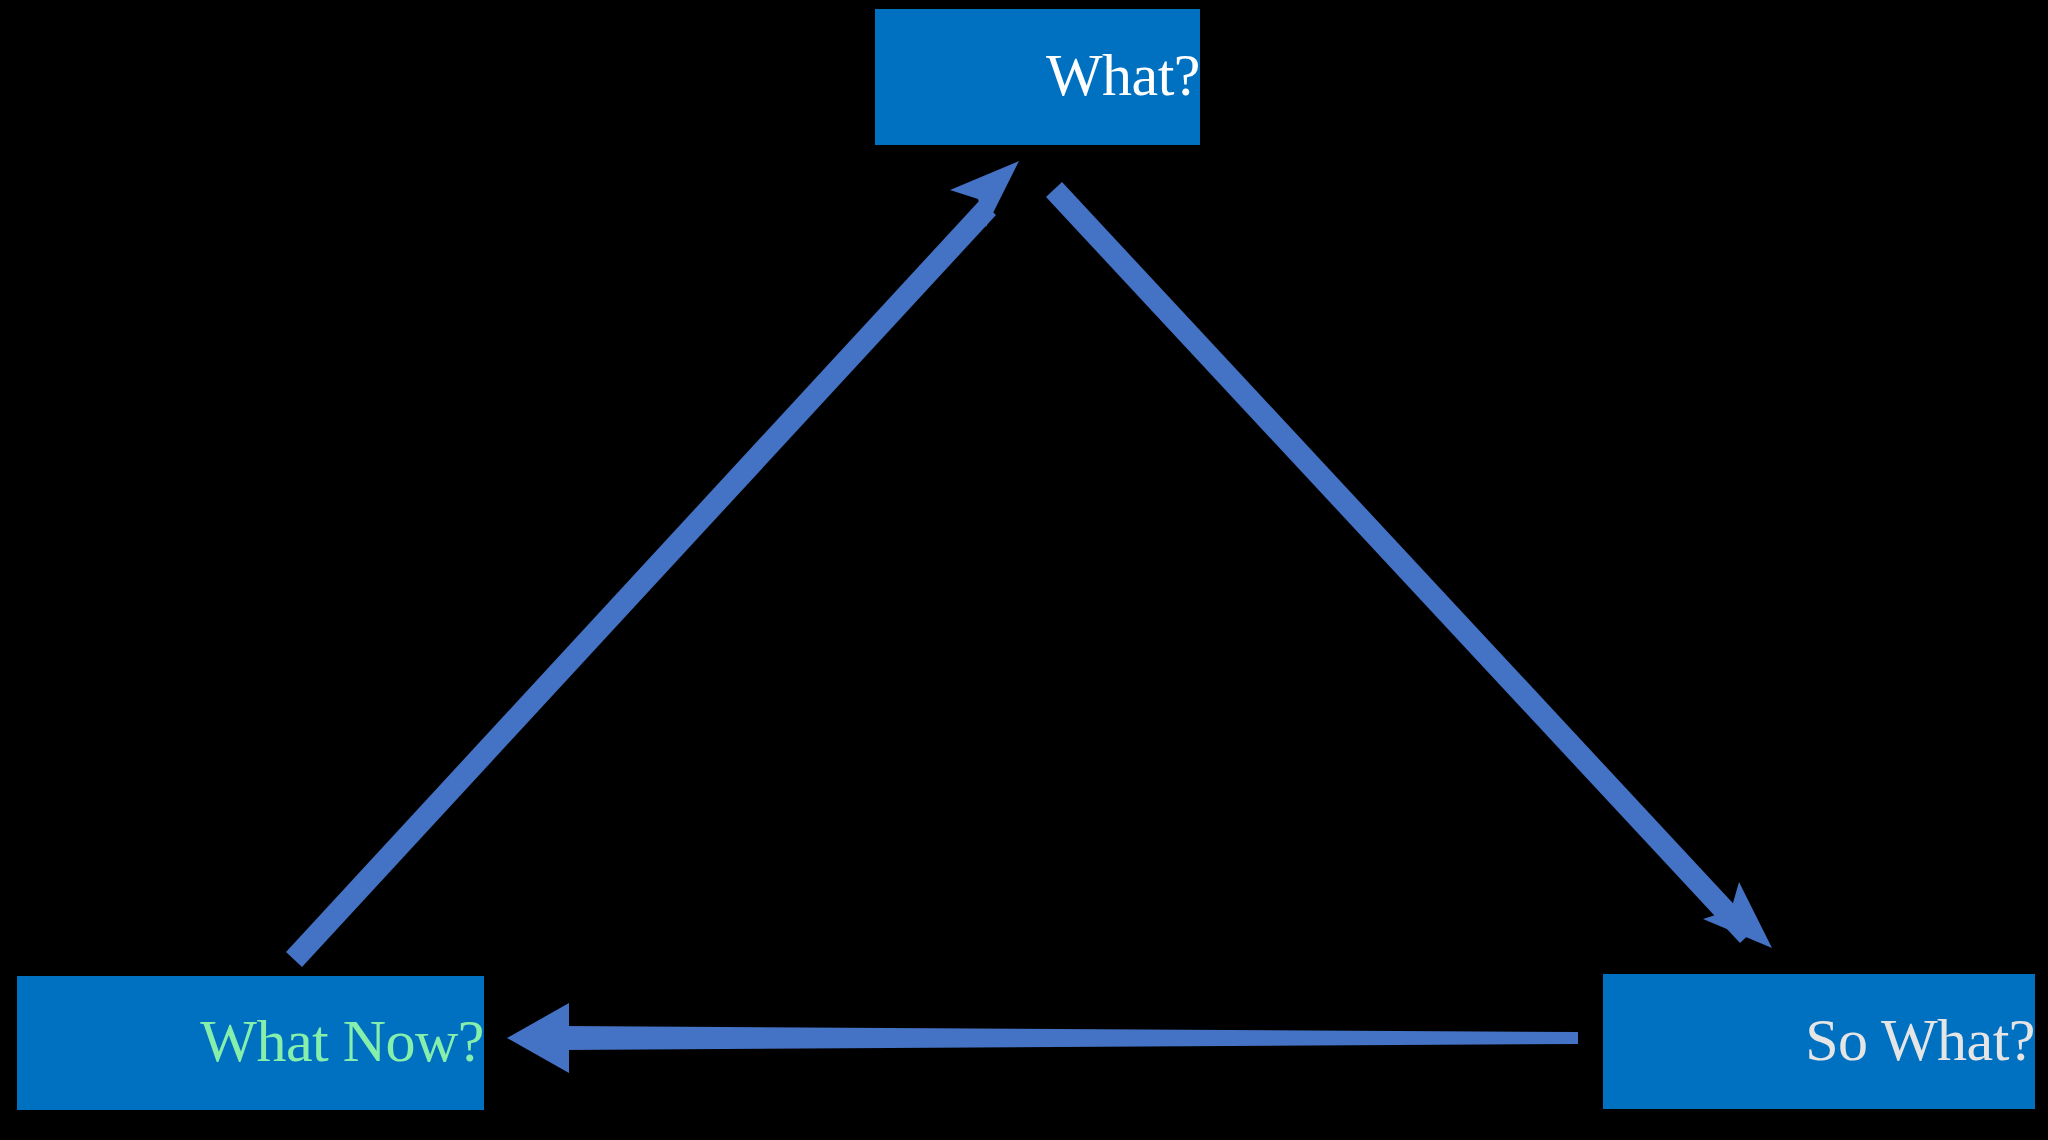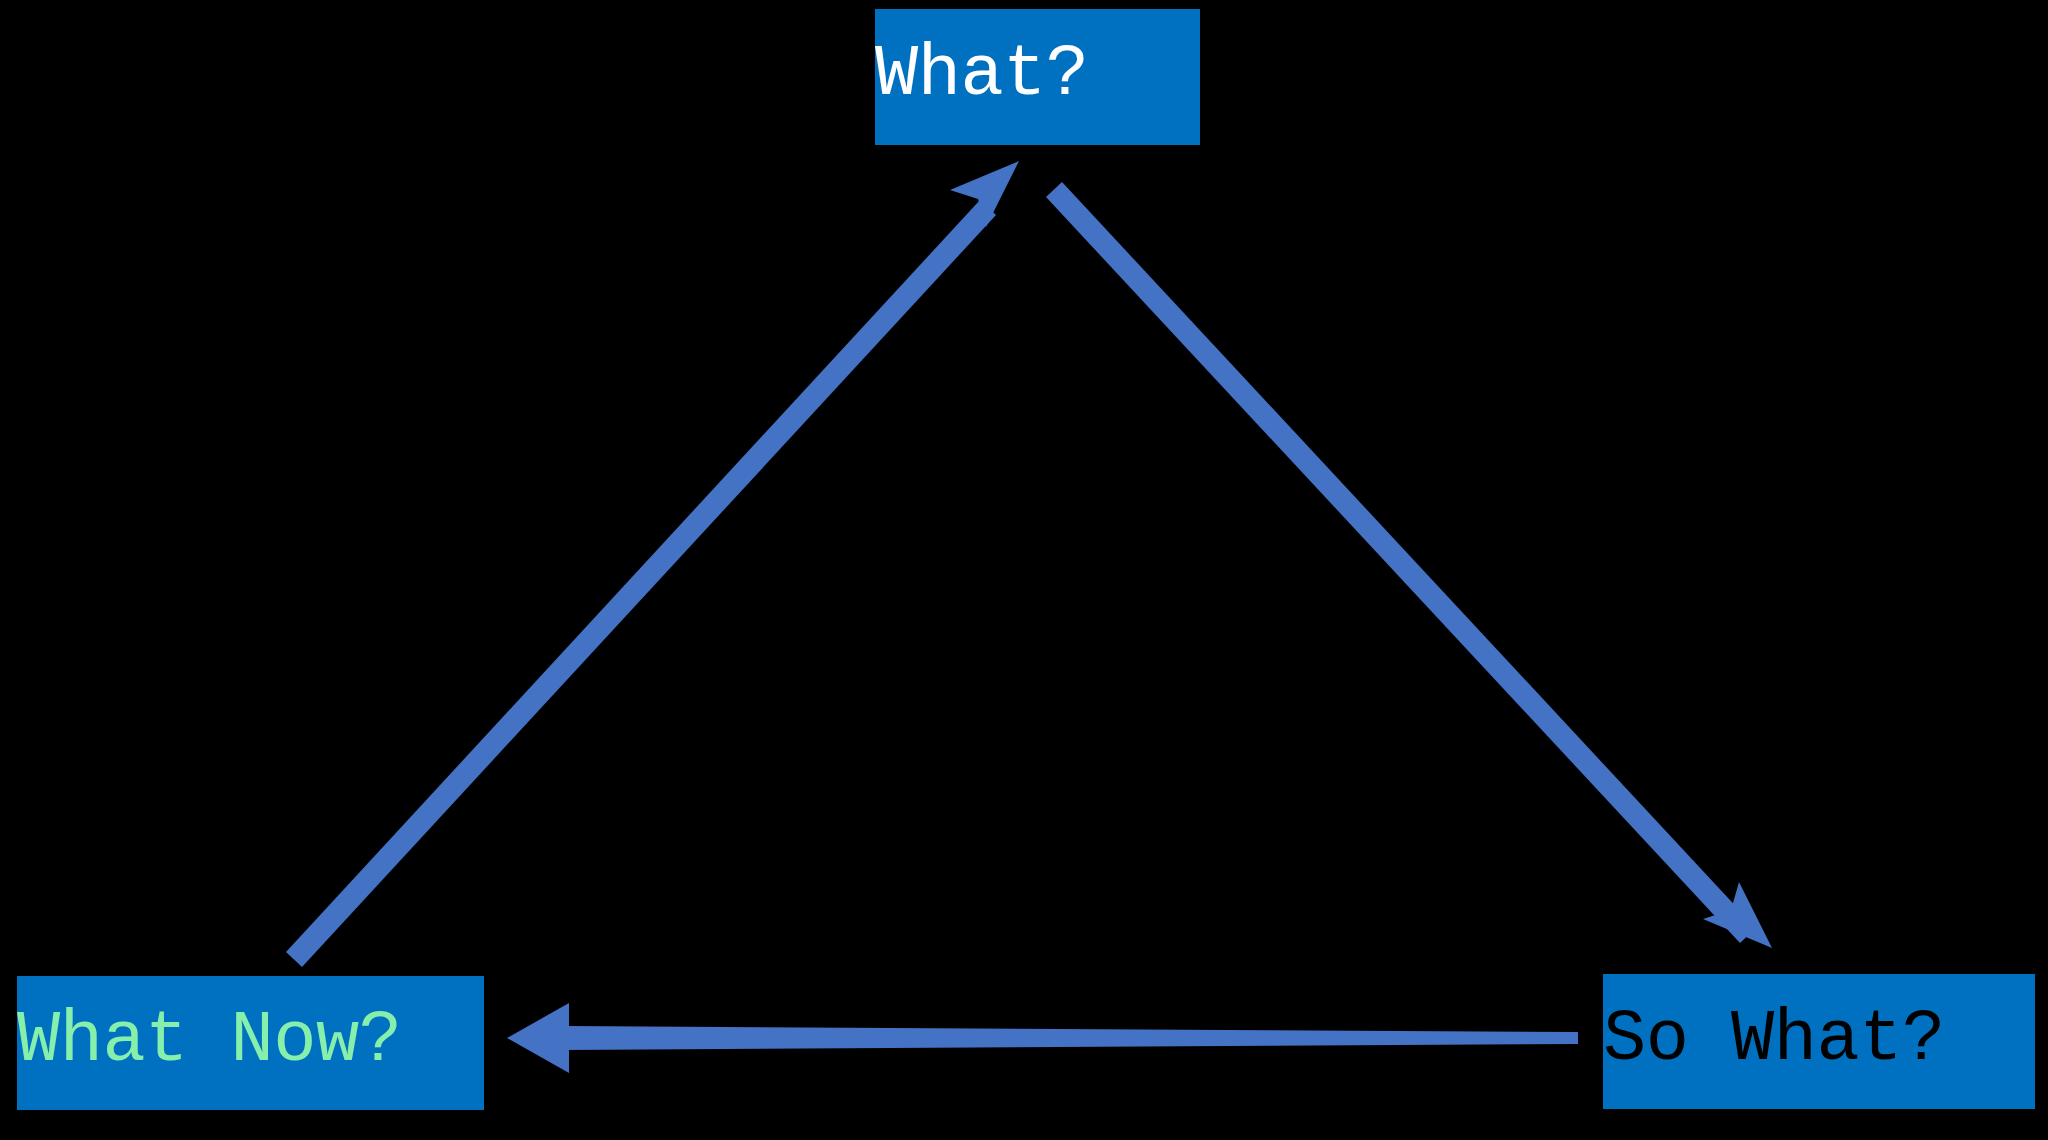--- a/index.html
+++ b/index.html
@@ -25,26 +25,26 @@
     left: 0;
     top: 0;
     width: 2048px;
     height: 1140px;
     pointer-events: none;
   }
   .node-box {
     position: absolute;
     display: flex;
     align-items: center;
-    justify-content: flex-start;
+    justify-content: flex-end;
     background: #0070C0;
     color: #FFFFFF;
-    font-family: Liberation Mono, monospace;
+    font-family: Liberation Serif, serif;
     font-weight: 400;
-    font-size: 72px;
+    font-size: 60px;
     line-height: 1;
     letter-spacing: -0.5px;
     white-space: nowrap;
     box-sizing: border-box;
   }
   #node-what {
     left: 875px;
     top: 9px;
     width: 325px;
     height: 136px;
@@ -91,17 +91,17 @@
   </svg>
 
   <div class="node-box" id="node-what" style="background: rgb(0, 112, 192); color: rgb(255, 255, 255);">
     <span class="node-label">What?</span>
   </div>
 
   <div class="node-box" id="node-what-now" style="background: rgb(0, 112, 192); color: #86efac;">
     <span class="node-label">What Now?</span>
   </div>
 
-  <div class="node-box" id="node-so-what" style="background: rgb(0, 112, 192); color: #000000;">
+  <div class="node-box" id="node-so-what" style="background: rgb(0, 112, 192); color: #e5e5e5;">
     <span class="node-label">So What?</span>
   </div>
 
 </div>
 
 </body></html>

